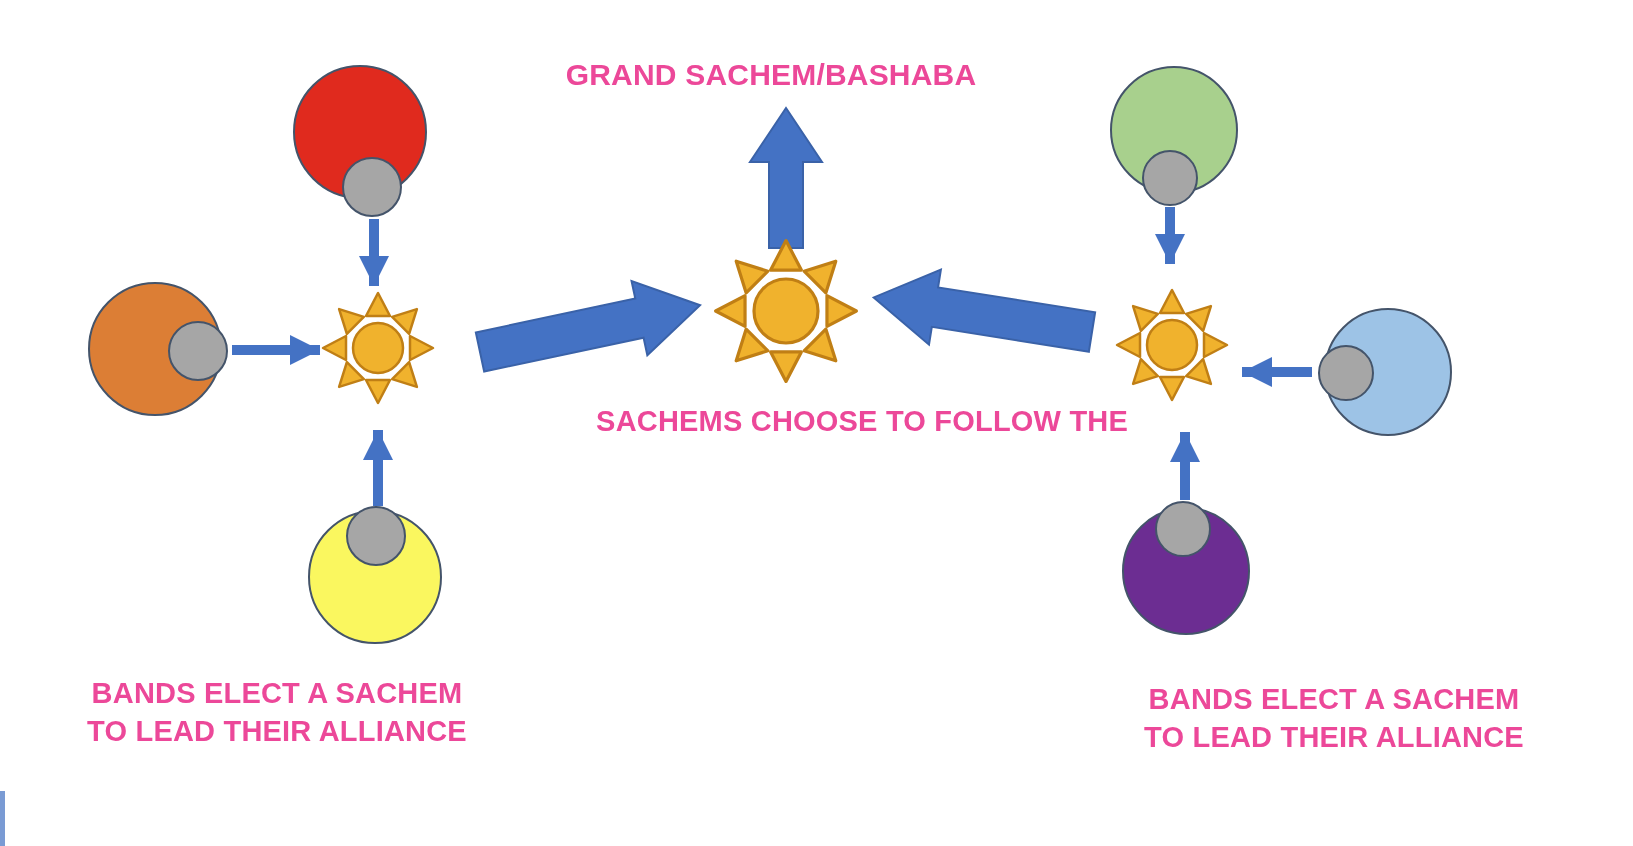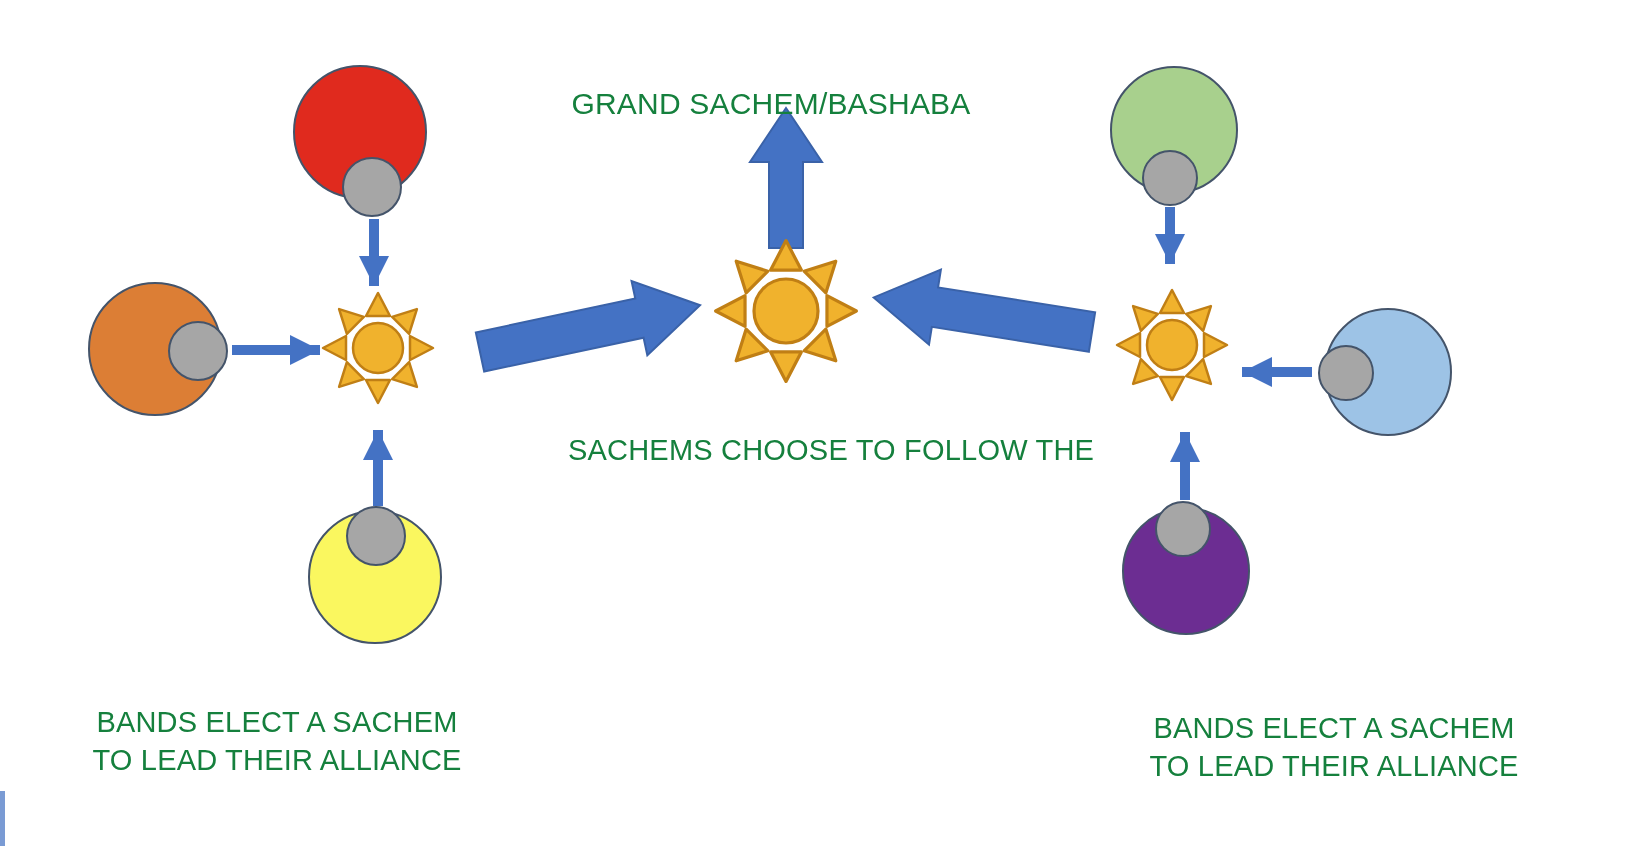--- a/index.html
+++ b/index.html
@@ -7,31 +7,30 @@
     position: relative;
     width: 1633px;
     height: 846px;
     background: #ffffff;
     overflow: hidden;
     font-family: "Liberation Sans", sans-serif;
   }
   svg.diagram { position: absolute; left: 0; top: 0; }
   .caption {
     position: absolute;
-    font-weight: 400;
-    color: #15803d;
+    font-weight: 700;
+    color: #ec4899;
     font-size: 29px;
     line-height: 38px;
     letter-spacing: 0.2px;
     white-space: nowrap;
-    margin-top: 29px;
   }
   .caption span { display: block; }
   .title-caption   { left: 491px;  top: 56px;  width: 560px; text-align: center; font-size: 30px; }
-  .center-caption  { left: 568px;  top: 402px; width: 560px; text-align: left; }
+  .center-caption  { left: 568px;  top: 402px; width: 560px; text-align: right; }
   .left-caption    { left: 72px;   top: 674px; width: 410px; text-align: center; }
   .right-caption   { left: 1129px; top: 680px; width: 410px; text-align: center; }
 </style>
 </head>
 <body>
 
 <div class="canvas">
 
   <svg class="diagram" width="1633" height="846" viewBox="0 0 1633 846" xmlns="http://www.w3.org/2000/svg" xmlns:xlink="http://www.w3.org/1999/xlink">
 

